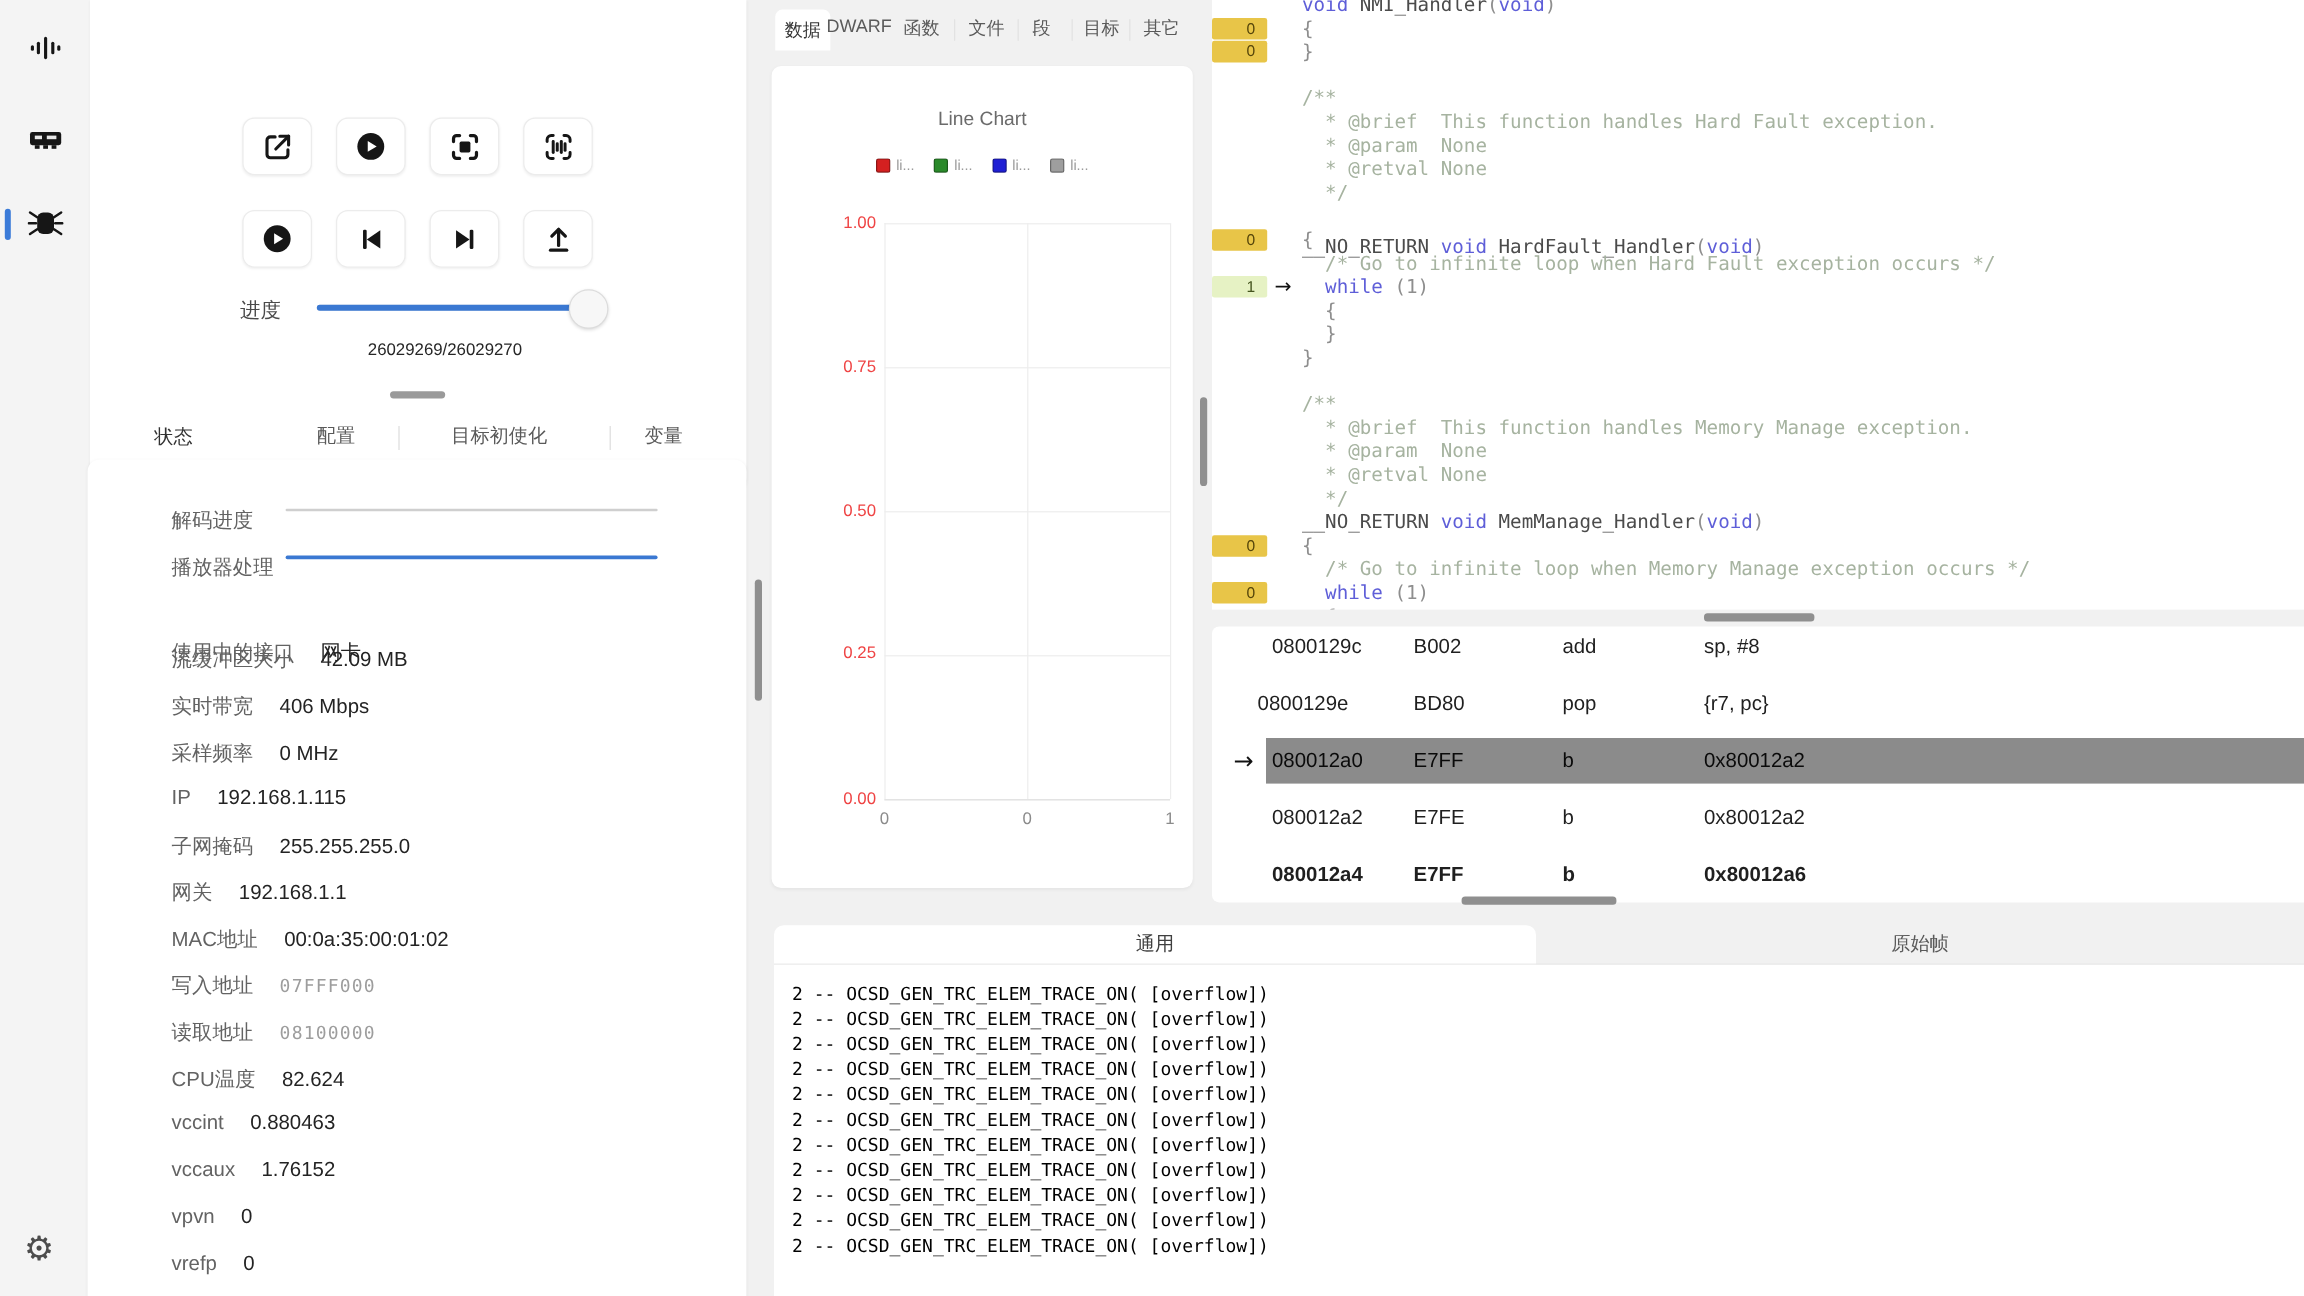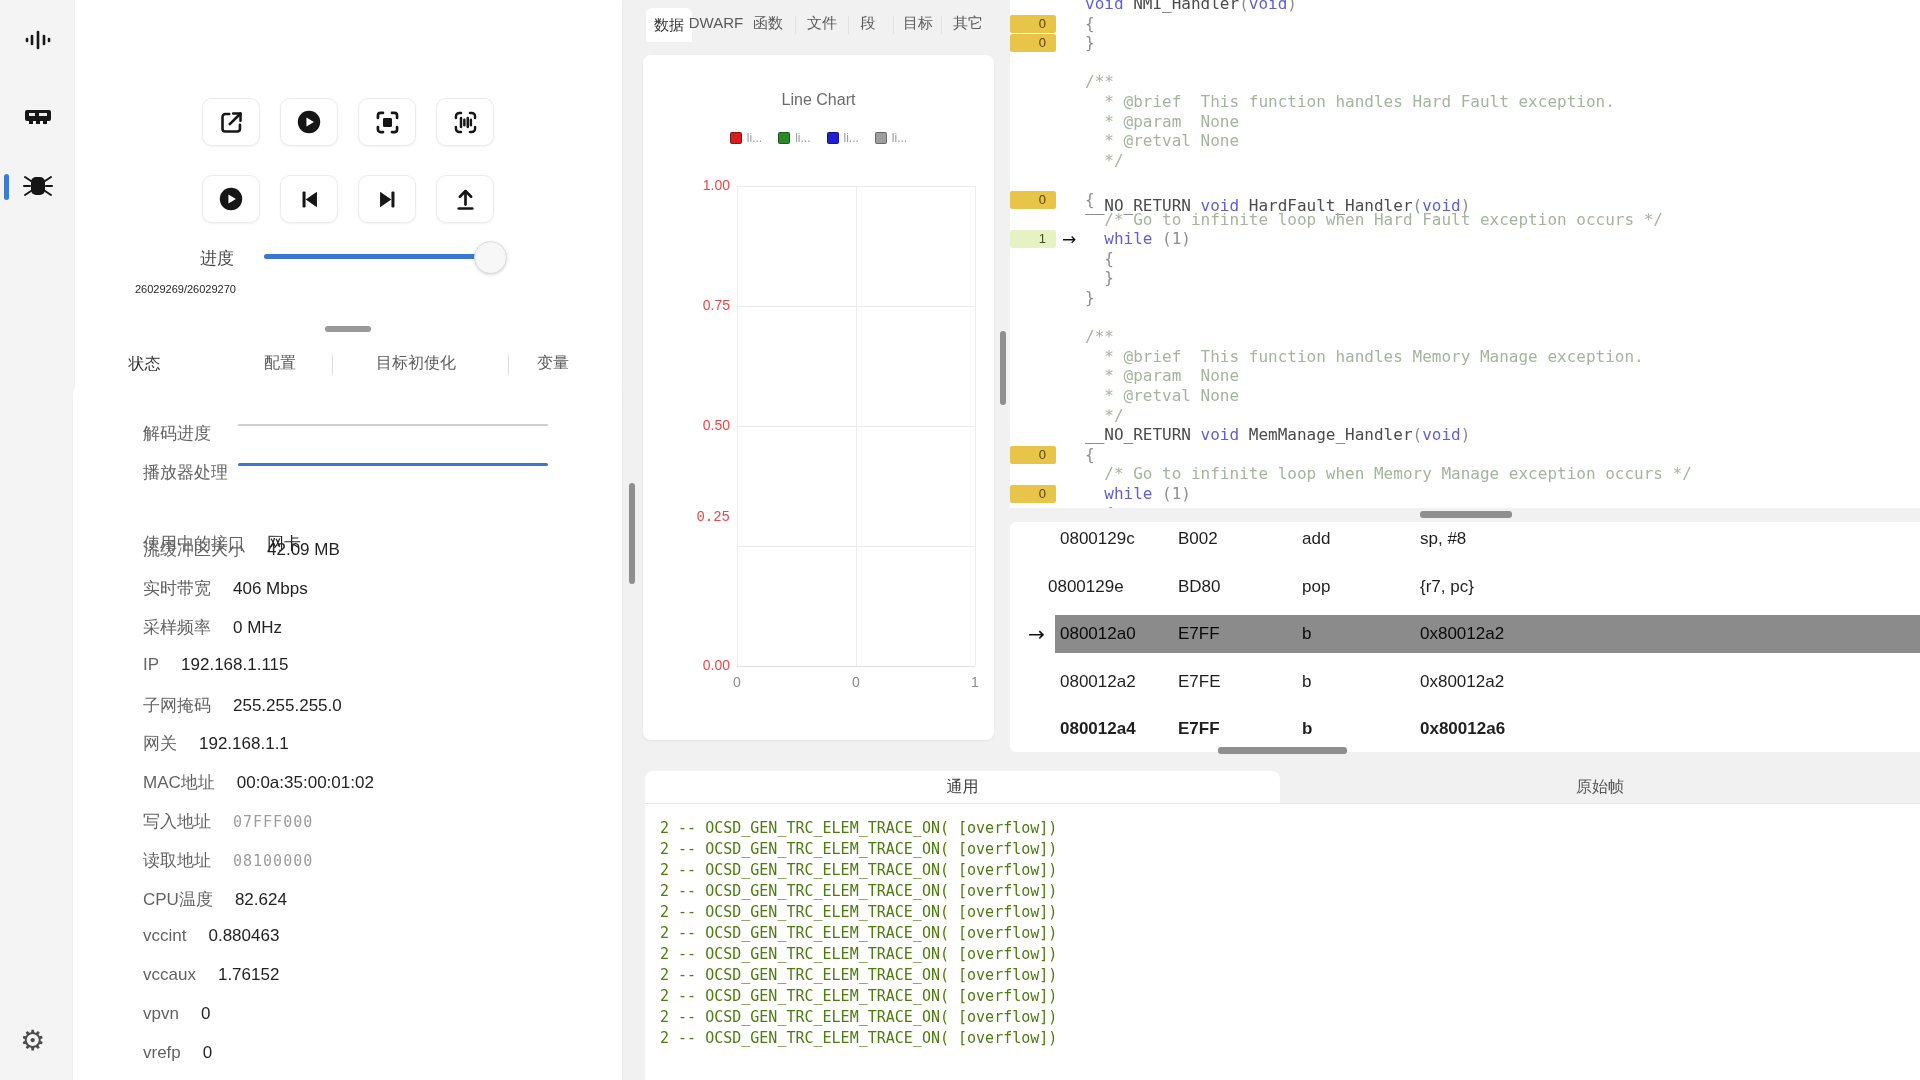--- a/index.html
+++ b/index.html
@@ -16,21 +16,21 @@
   .side-indicator{position:absolute;left:4px;width:5px;height:26px;border-radius:3px;background:#3b7bd8;}
   #gear{position:absolute;left:20px;top:1024px;font-size:28px;color:#4c4c4c;cursor:pointer;font-family:"DejaVu Sans",sans-serif;}
   
   #player-card{left:75px;top:0;width:547px;height:408px;border-radius:0 0 10px 10px;box-shadow:0 1px 3px rgba(0,0,0,.05);}
   .icon-btn{position:absolute;width:56px;height:46px;background:#fff;border:1px solid #ececec;border-radius:10px;
     box-shadow:0 1px 2px rgba(0,0,0,.06);display:flex;align-items:center;justify-content:center;cursor:pointer;}
   #progress-label{position:absolute;left:125px;top:247px;font-size:17px;color:#4a4a4a;}
   #slider-track{position:absolute;left:189px;top:254px;width:236px;height:5px;border-radius:3px;background:#e6e6e6;cursor:pointer;}
   #slider-fill{position:absolute;left:0;top:0;height:5px;border-radius:3px;background:#3a78d2;}
   #slider-handle{position:absolute;left:399px;top:241px;width:31px;height:31px;border-radius:50%;background:#f7f7f7;border:1px solid #dcdcdc;box-shadow:0 1px 3px rgba(0,0,0,.15);cursor:grab;}
-  #frame-counter{position:absolute;left:60px;top:283px;width:300px;text-align:left;font-size:11px;color:#262626;}
+  #frame-counter{position:absolute;left:60px;top:283px;width:300px;text-align:right;font-size:14px;color:#262626;}
   
   #drag-divider{left:325px;top:326px;width:46px;height:6px;border-radius:3px;background:#9a9a9a;cursor:row-resize;}
   .ltab-active{position:absolute;background:#fff;border-radius:8px 8px 0 0;display:flex;align-items:center;justify-content:center;font-size:16px;color:#333;cursor:pointer;}
   .ltab{position:absolute;font-size:16px;color:#5a5a5a;text-align:center;cursor:pointer;}
   .tab-sep{position:absolute;width:1px;background:#dcdcdc;}
   
   #status-card{left:73px;top:383px;width:549px;height:697px;border-radius:10px 10px 0 0;box-shadow:0 1px 3px rgba(0,0,0,.05);}
   .srow{position:absolute;left:70px;height:24px;white-space:nowrap;font-size:17px;}
   .srow .lbl{color:#636363;}
   .srow .val{color:#232323;margin-left:22px;}
@@ -65,21 +65,21 @@
   .drow{position:absolute;left:0;width:910px;height:38px;line-height:38px;font-size:17px;color:#1f1f1f;cursor:pointer;}
   .drow.current{background:linear-gradient(90deg,rgba(0,0,0,0) 0 45px,#8b8b8b 45px 100%);color:#0a0a0a;}
   .dcol{position:absolute;white-space:nowrap;}
   .darrow{position:absolute;left:18px;font-size:20px;color:#111;font-family:"DejaVu Sans",sans-serif;}
   #disasm-hscroll{left:1218px;top:747px;width:129px;height:7px;border-radius:3px;background:#8f8f8f;cursor:pointer;}
   
   #btab-active{left:645px;top:771px;width:635px;height:33px;background:#fff;border-radius:8px 8px 0 0;display:flex;align-items:center;justify-content:center;font-size:16px;color:#3f3f3f;cursor:pointer;}
   #btab-raw{left:1280px;top:771px;width:640px;height:33px;display:flex;align-items:center;justify-content:center;font-size:16px;color:#5a5a5a;cursor:pointer;}
   #btab-underline{left:645px;top:803px;width:1275px;height:1px;background:#e6e6e6;}
   #log-panel{left:645px;top:804px;width:1275px;height:276px;overflow:hidden;}
-  .log-line{position:absolute;left:15px;height:21px;white-space:pre;font-family:"DejaVu Sans Mono",monospace;font-size:15px;line-height:21px;color:#4d7c0f;}
+  .log-line{position:absolute;left:15px;height:21px;white-space:pre;font-family:"DejaVu Sans Mono",monospace;font-size:15px;line-height:21px;color:#000000;}
   svg{display:block;}
 </style>
 </head>
 <body>
 
 <div id="sidebar">
     <div class="side-icon" style="top: 24px;">
       <svg width="28" height="28" viewBox="0 0 28 28">
         <g stroke="#161616" stroke-width="2.6" stroke-linecap="round">
           <line x1="3" y1="13" x2="3" y2="15"></line>
@@ -255,21 +255,21 @@
       </div>
     </div>
   <div id="chart-plot"></div>
 <div class="gridline" style="left: 94px; top: 131px; width: 238px; height: 1px;"></div>
     <div class="ytick" style="left: 37px; top: 122px;">1.00</div>
     <div class="gridline" style="left: 94px; top: 251px; width: 238px; height: 1px;"></div>
     <div class="ytick" style="left: 37px; top: 242px;">0.75</div>
     <div class="gridline" style="left: 94px; top: 371px; width: 238px; height: 1px;"></div>
     <div class="ytick" style="left: 37px; top: 362px;">0.50</div>
     <div class="gridline" style="left: 94px; top: 491px; width: 238px; height: 1px;"></div>
-    <div class="ytick" style="left: 37px; top: 454px; font-family: Liberation Mono, monospace;">0.25</div>
+    <div class="ytick" style="left: 37px; top: 480px;">0.25</div>
     <div class="gridline" style="left: 94px; top: 611px; width: 238px; height: 1px;"></div>
     <div class="ytick" style="left: 37px; top: 602px;">0.00</div>
     <div class="gridline" style="left: 94px; top: 131px; width: 1px; height: 480px;"></div>
     <div class="xtick" style="left: 74px; top: 619px;">0</div>
     <div class="gridline" style="left: 213px; top: 131px; width: 1px; height: 480px;"></div>
     <div class="xtick" style="left: 193px; top: 619px;">0</div>
     <div class="gridline" style="left: 332px; top: 131px; width: 1px; height: 480px;"></div>
     <div class="xtick" style="left: 312px; top: 619px;">1</div>
     <div class="axisline" style="left: 94px; top: 611px; width: 238px; height: 1px;"></div>
   </div>

